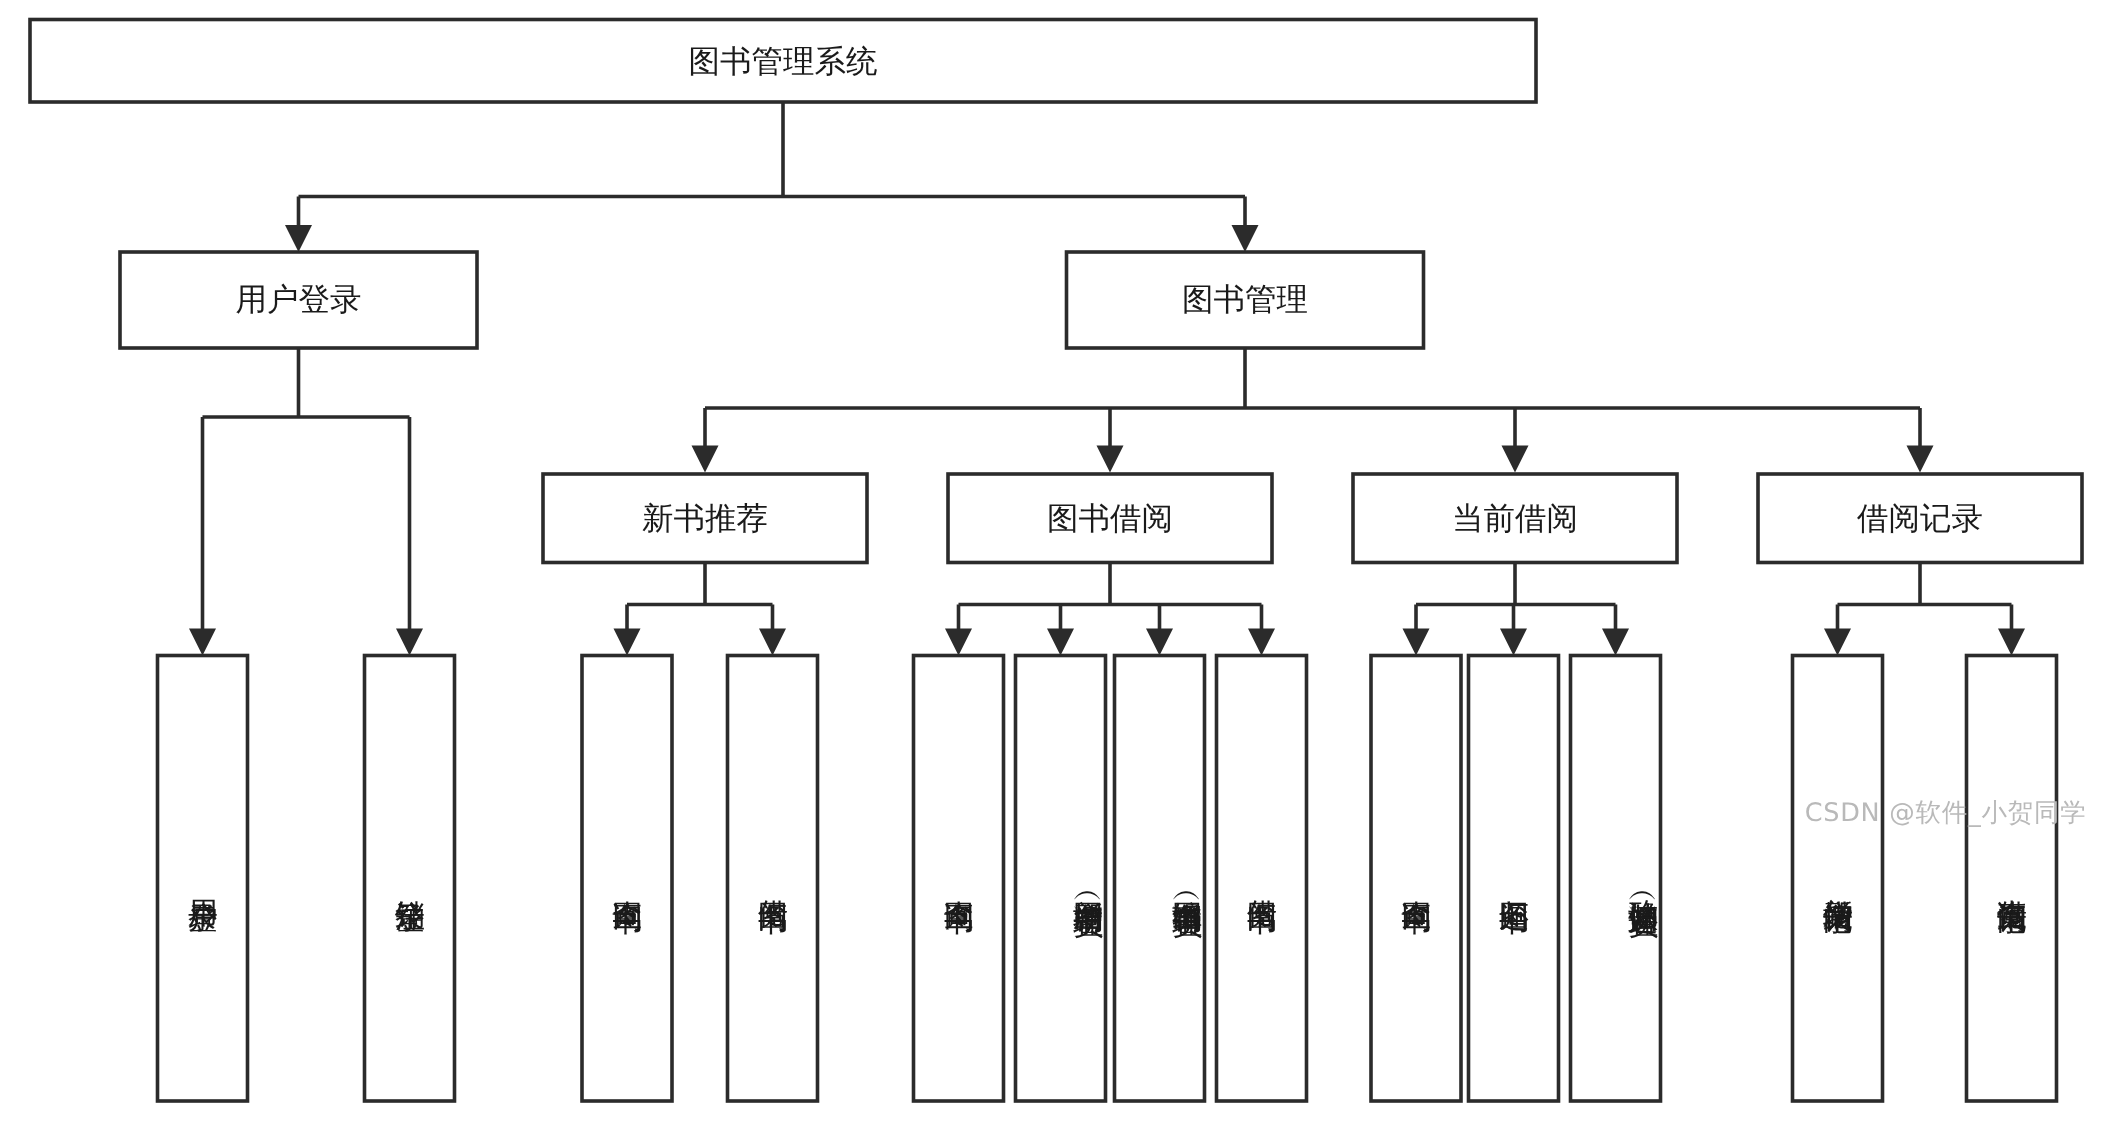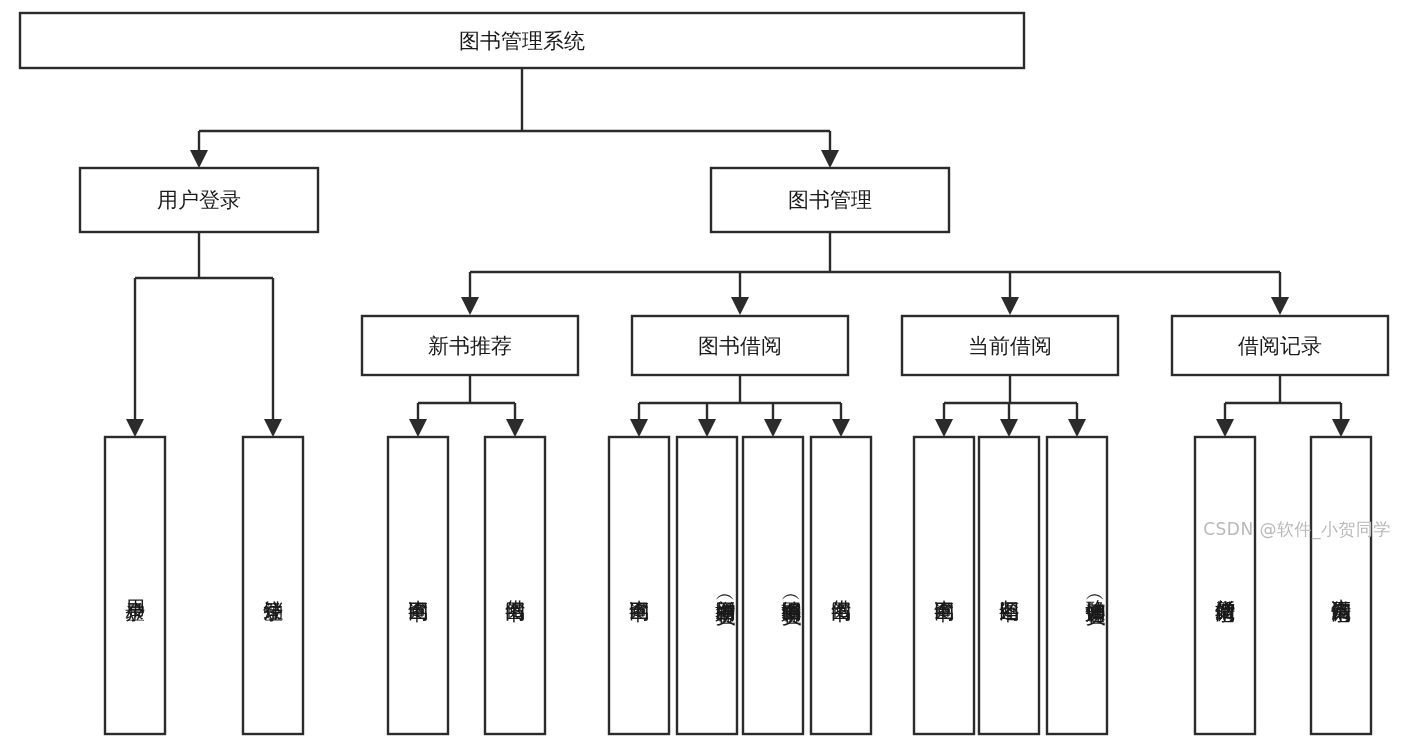--- a/index.html
+++ b/index.html
@@ -62,21 +62,21 @@
     text-align: center;
     display: flex;
     align-items: center;
     justify-content: center;
     white-space: nowrap;
     pointer-events: none;
   }
   .watermark {
     position: absolute;
     right: 14px;
-    bottom: 16px;
+    bottom: 4px;
     font-family: "DejaVu Sans", "Liberation Sans", sans-serif;
     font-size: 17px;
     color: #b9b9b9;
     letter-spacing: 0.5px;
     white-space: nowrap;
   }
 </style>
 </head>
 <body>
 

